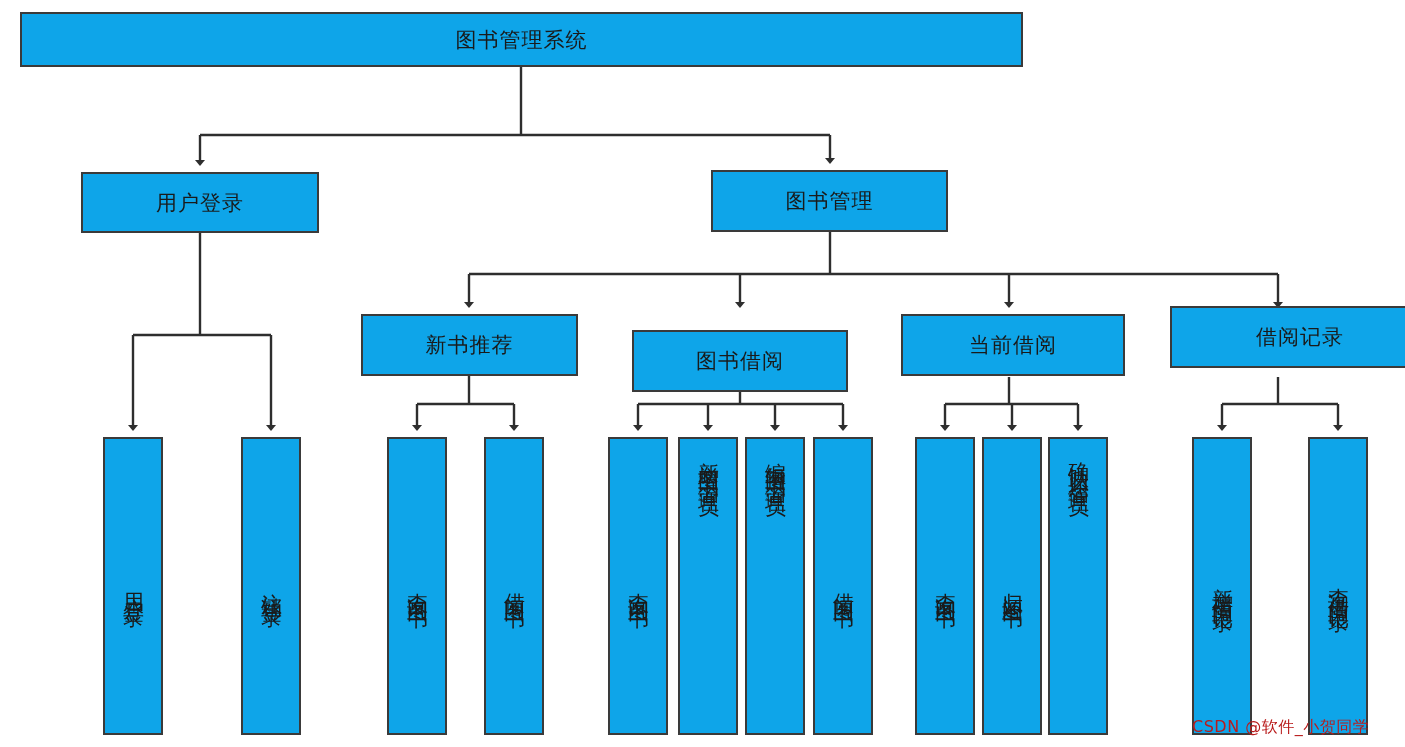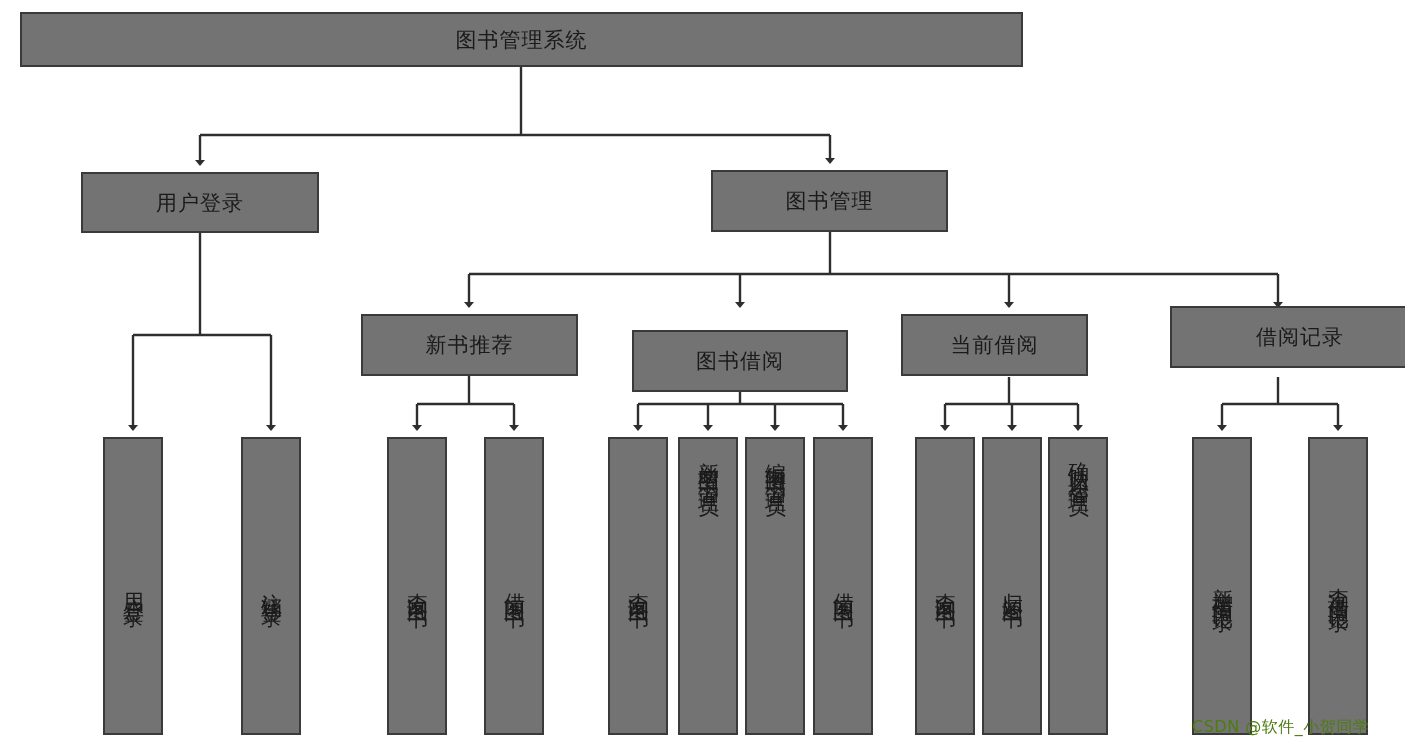--- a/index.html
+++ b/index.html
@@ -22,21 +22,21 @@
     left: 0;
     top: 0;
     width: 1405px;
     height: 747px;
     pointer-events: none;
   }
   .node {
     position: absolute;
     box-sizing: border-box;
     border: 2.2px solid #3a3a3a;
-    background: #737373;
+    background: #0ea5e9;
     display: flex;
     align-items: center;
     justify-content: center;
     color: #1a1a1a;
   }
   .node.h {
     font-size: 21px;
     letter-spacing: 1px;
   }
   .node.v {
@@ -46,21 +46,21 @@
     writing-mode: vertical-rl;
     text-orientation: upright;
     letter-spacing: 5px;
     line-height: 1;
     white-space: nowrap;
     text-align: center;
   }
   .watermark {
     position: absolute;
     font-size: 16px;
-    color: #4d7c0f;
+    color: #b91c1c;
     letter-spacing: 0.5px;
     white-space: nowrap;
     user-select: none;
   }
 </style>
 </head>
 <body>
 
 <div id="canvas">
 
@@ -124,21 +124,21 @@
   <div class="node h" style="left:361px; top:314px; width:217px; height:62px;">
     <span>新书推荐</span>
   </div>
 
   <div class="node h" style="left:711px; top:170px; width:237px; height:62px;">
     <span>图书管理</span>
   </div>
   <div class="node h" style="left:632px; top:314px; width:216px; height:62px;margin-top:16px;">
     <span>图书借阅</span>
   </div>
-  <div class="node h" style="left:901px; top:314px; width:187px; height:62px;">
+  <div class="node h" style="left:901px; top:314px; width:224px; height:62px;">
     <span>当前借阅</span>
   </div>
   <div class="node h" style="left:1170px; top:306px; width:260px; height:62px;">
     <span>借阅记录</span>
   </div>
 
   <div class="node v" style="left:103px; top:437px; width:60px; height:298px;">
     <span class="vtext">用户登录</span>
   </div>
   <div class="node v" style="left:241px; top:437px; width:60px; height:298px;">

